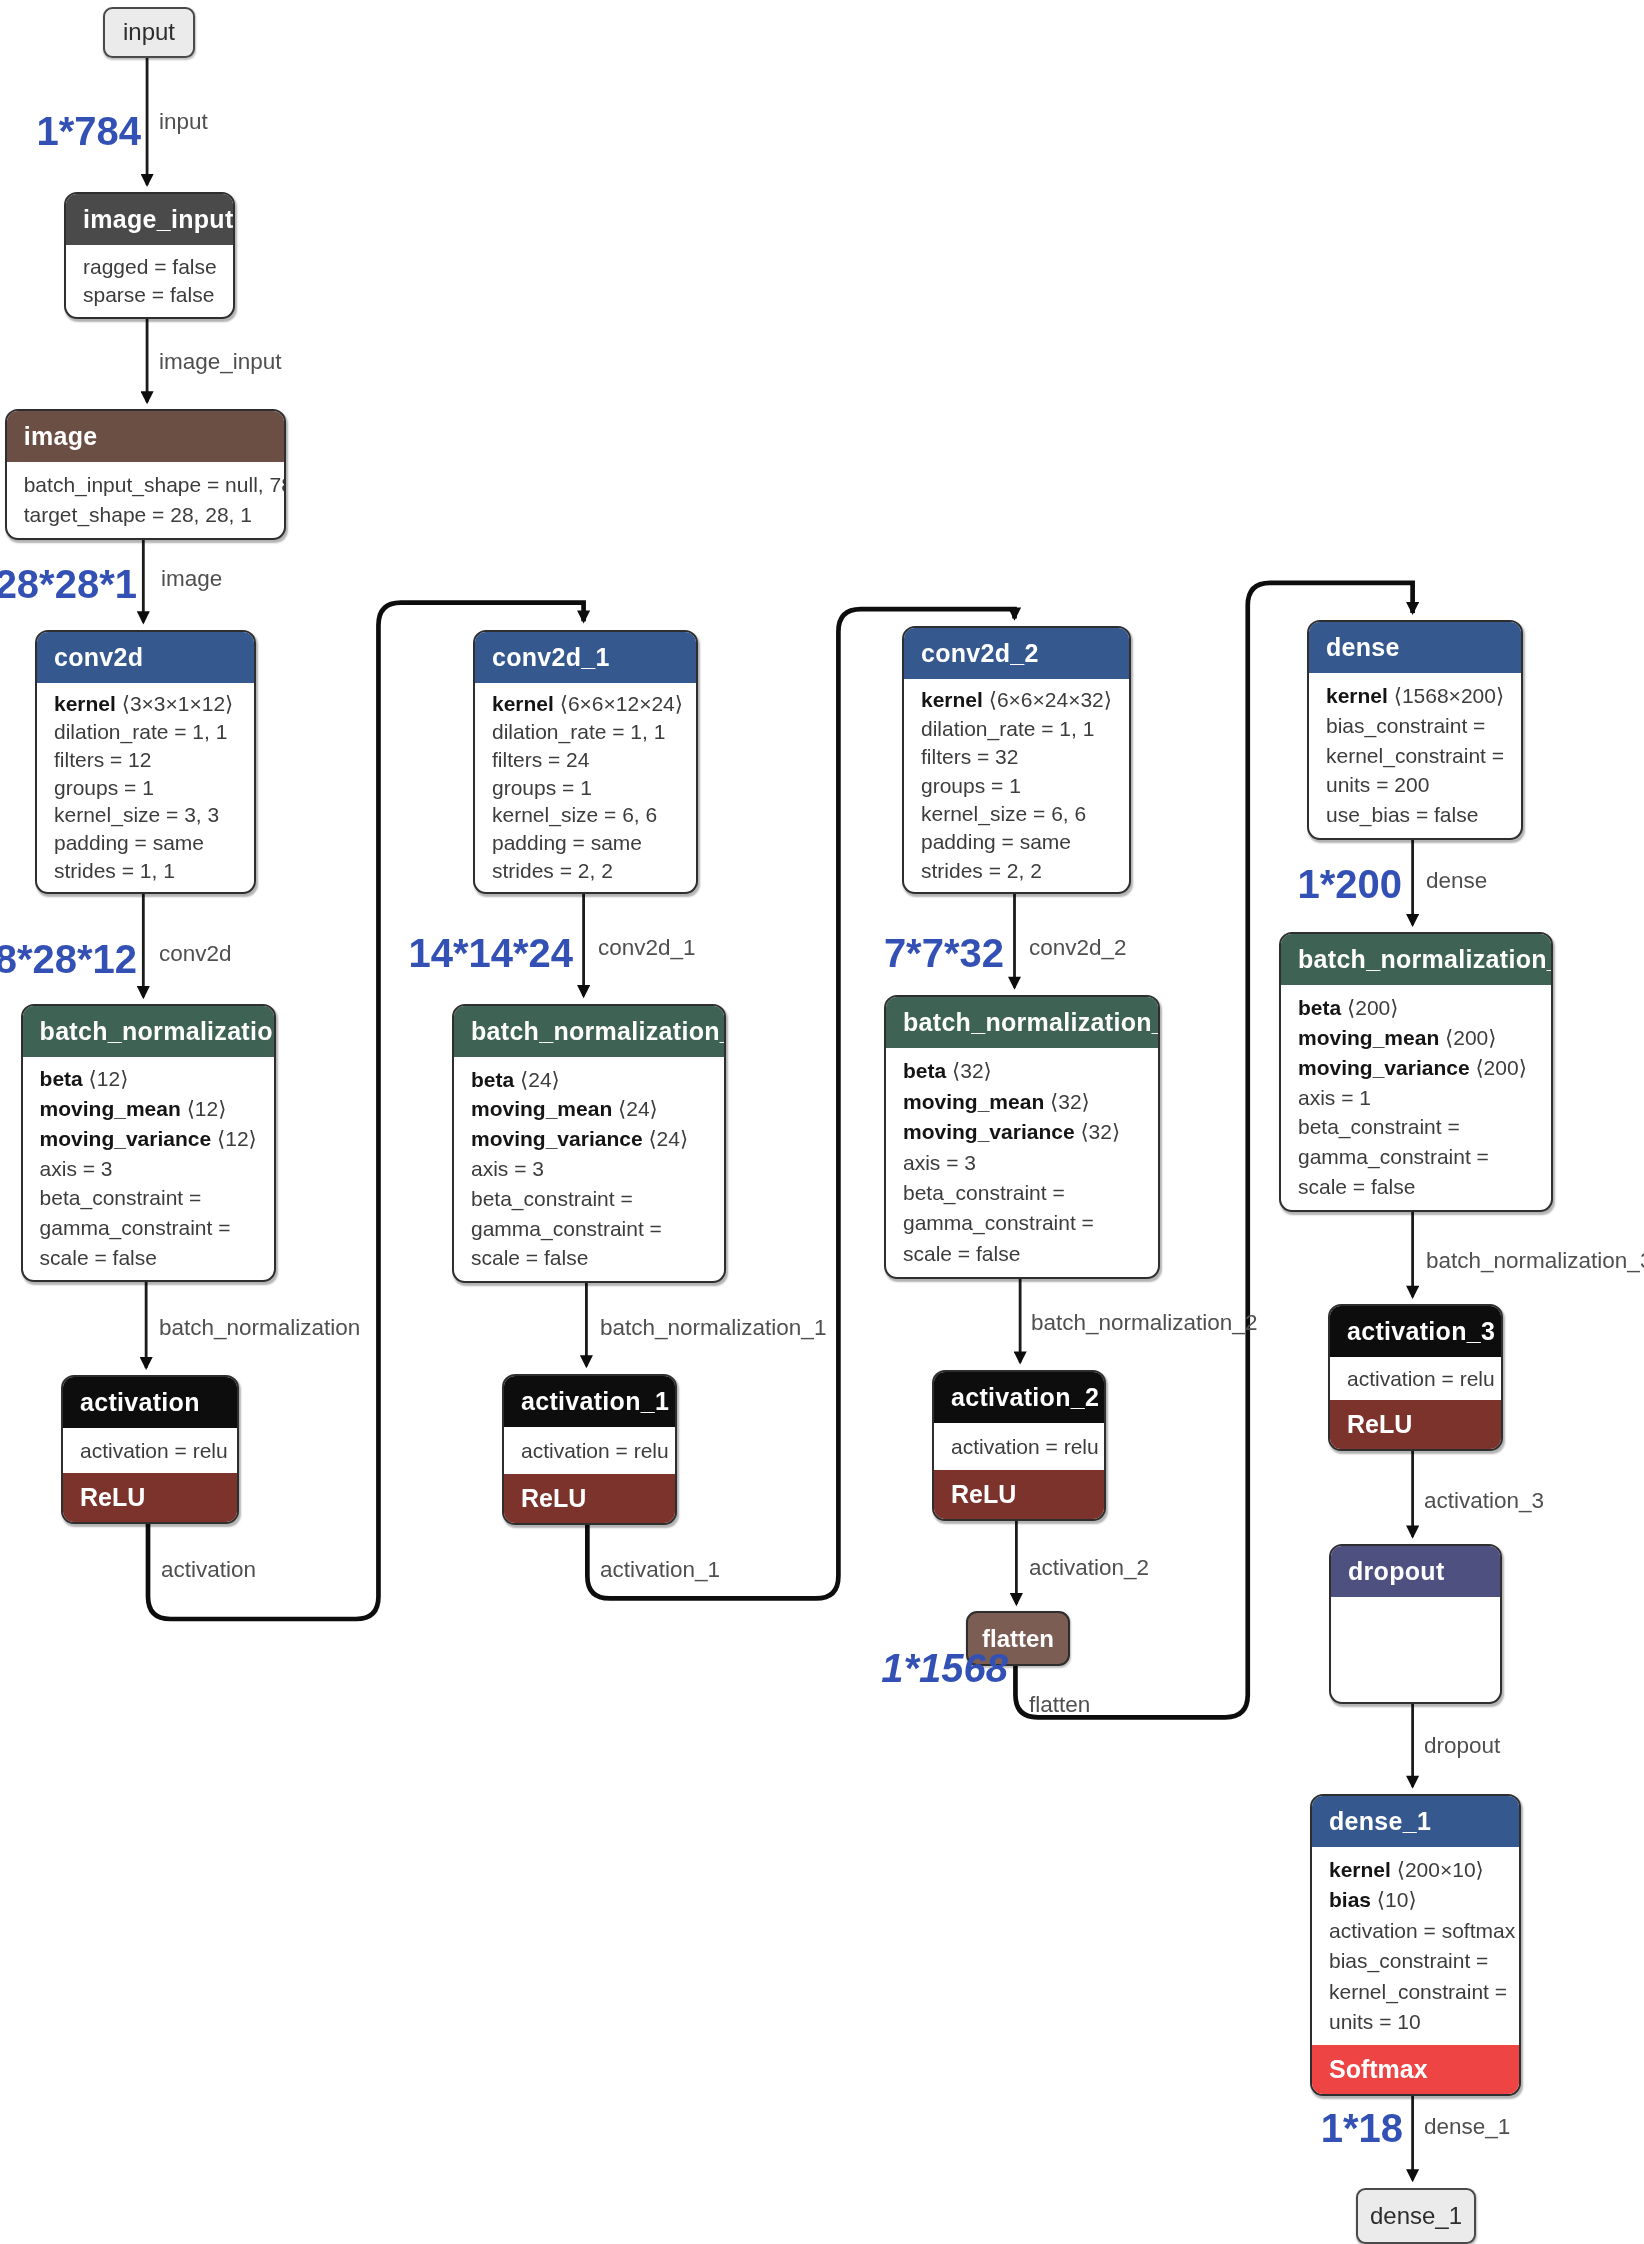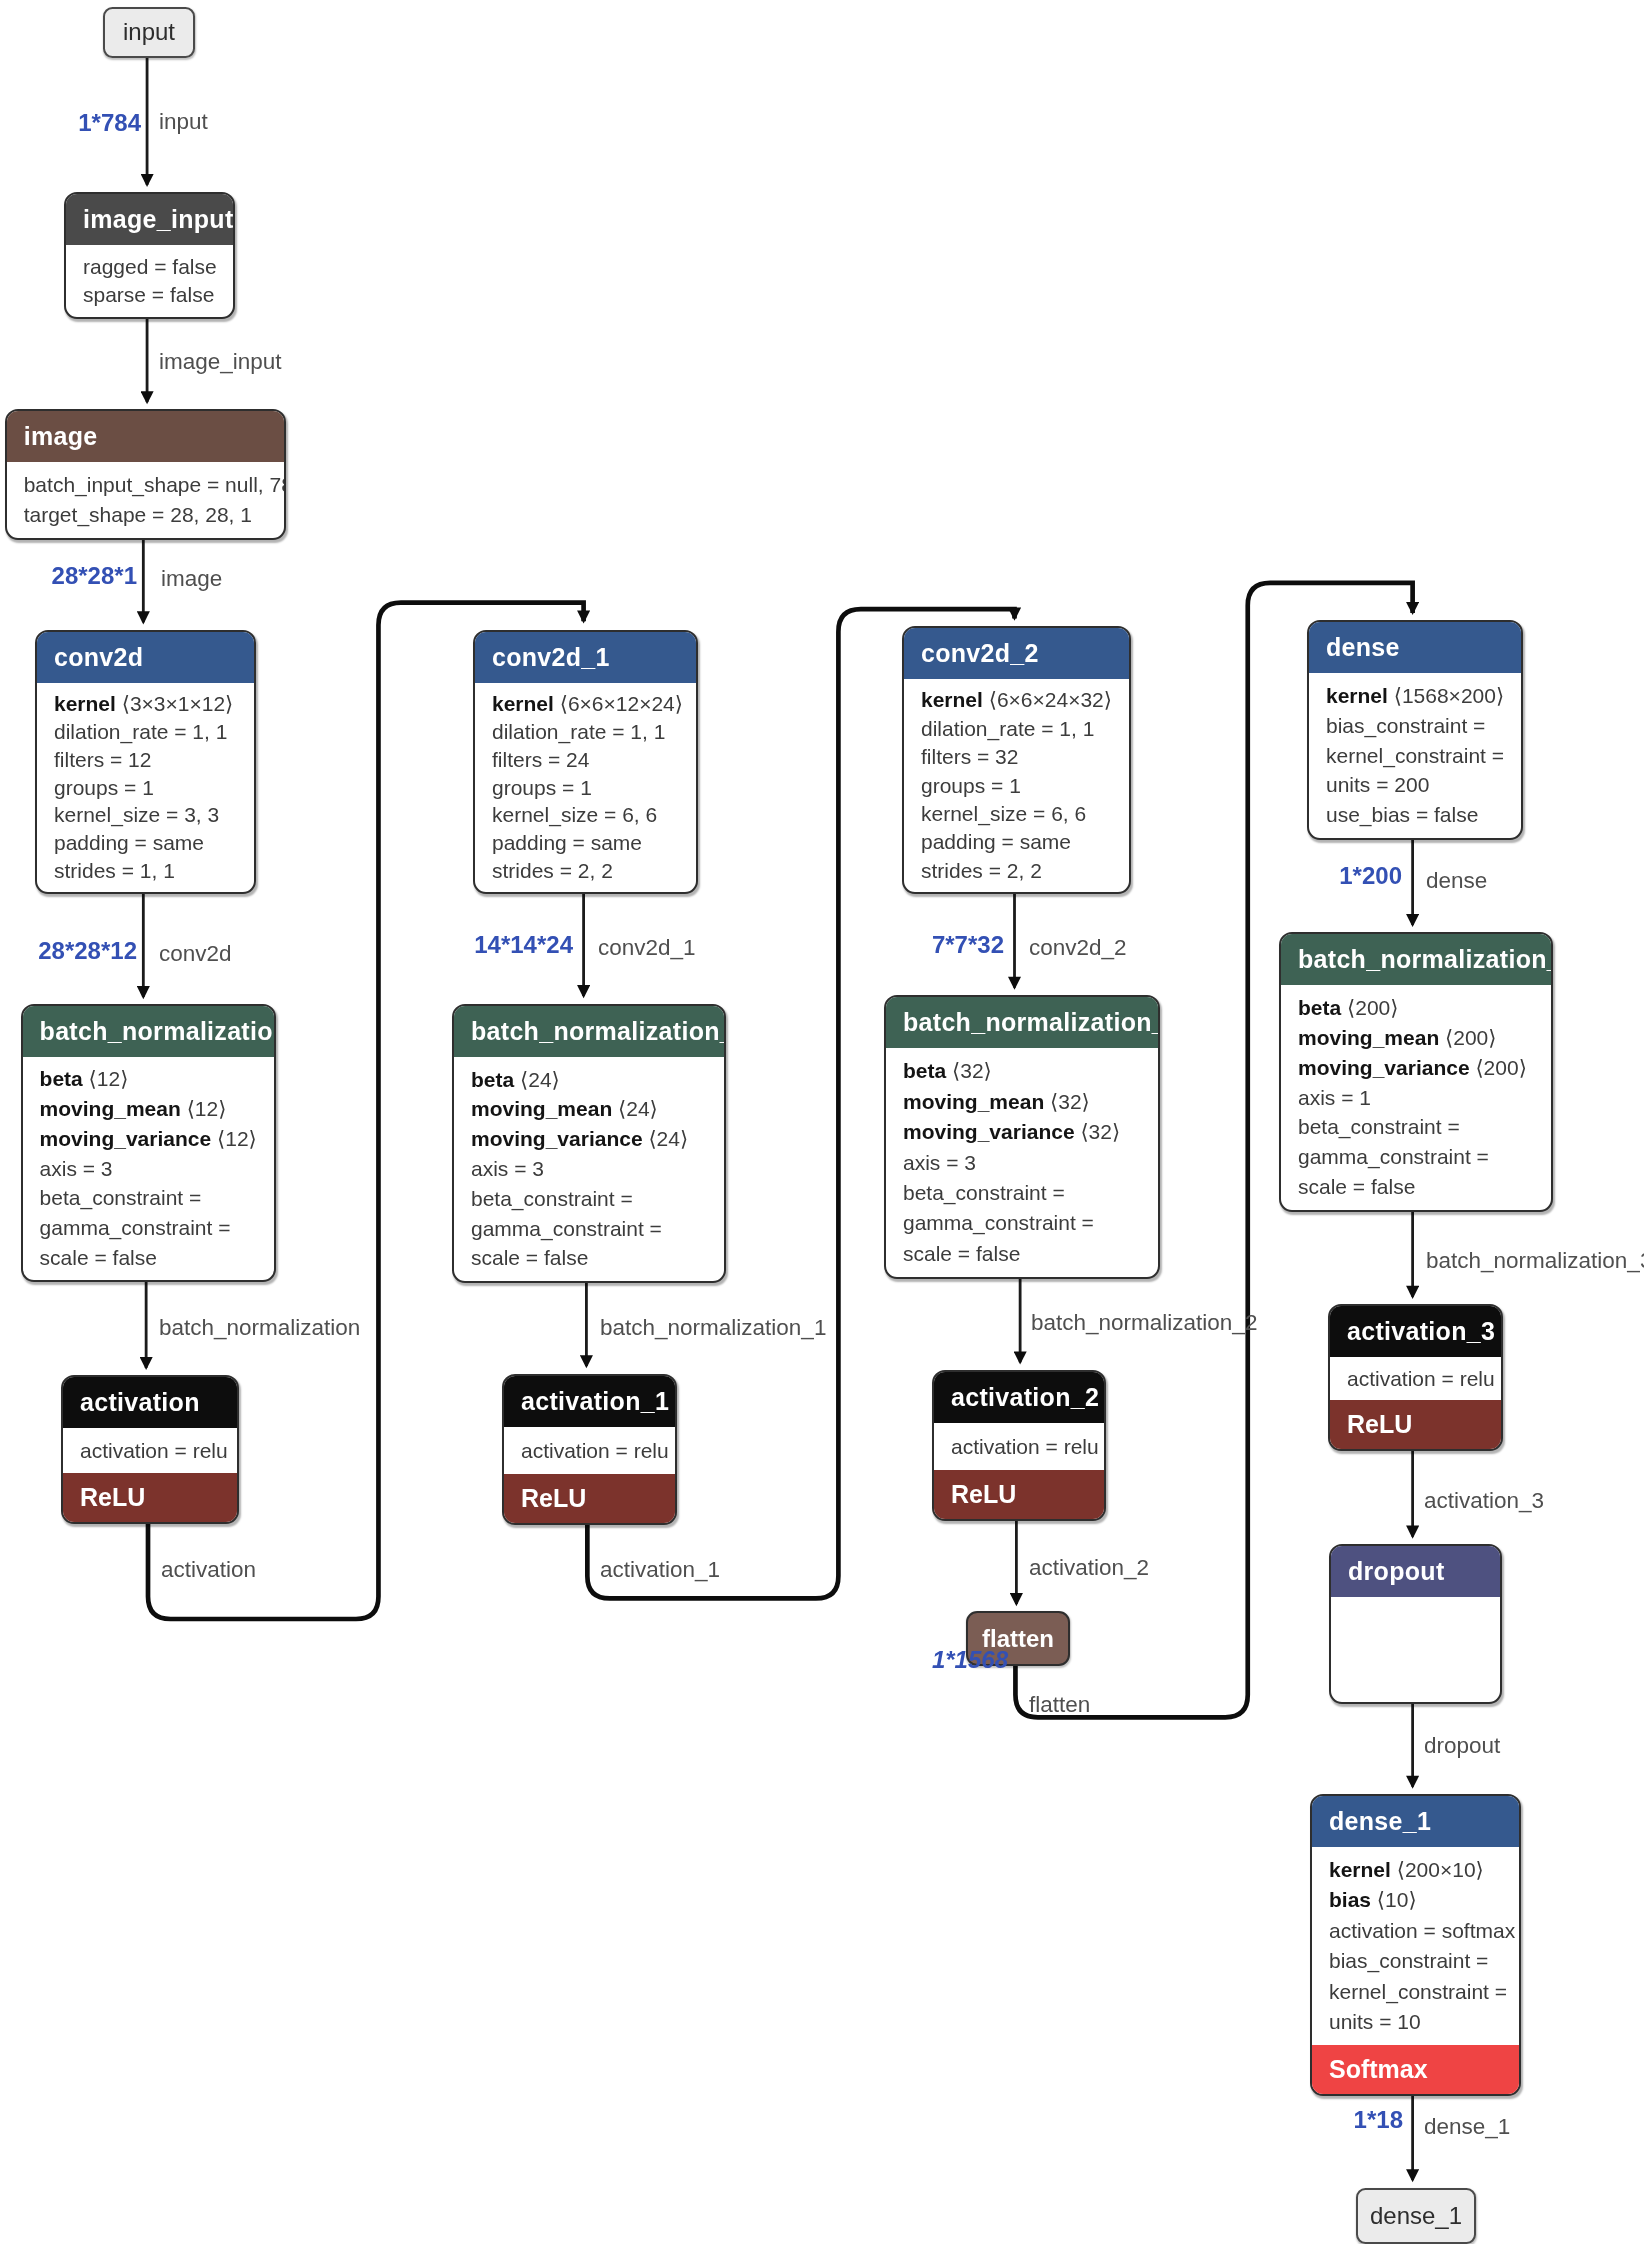--- a/index.html
+++ b/index.html
@@ -18,21 +18,21 @@
   .line{white-space:nowrap;}
   .line b{color:#141414;font-weight:700;}
   .ftr{flex:0 0 49px;display:flex;align-items:center;padding-left:17px;color:#fff;
        font-size:25px;font-weight:600;}
   .io{position:absolute;border:2.8px solid #4a4a4a;border-radius:9.4px;background:#ebebeb;
       display:flex;align-items:center;justify-content:center;font-size:24px;color:#2d2d2d;
       box-shadow:0.9px 1.9px 1.9px rgba(0,0,0,.25);}
   .io.brown{background:#7b5d54;color:#fff;border-color:#2e2e2e;border-radius:11.2px;
       font-weight:600;}
   .edge-label{position:absolute;font-size:22.5px;color:#4f4f4f;white-space:nowrap;}
-  .dim-label{position:absolute;font-size:24px;font-weight:700;color:#3350b4;
+  .dim-label{position:absolute;font-size:40px;font-weight:700;color:#3350b4;
       white-space:nowrap;transform:translateX(-100%);}
 </style>
 </head>
 <body>
 
 <div id="canvas">
   <svg id="edge-svg" viewBox="0 0 1755 2396" width="1644" height="2245">
     <defs>
       <marker id="arrow" viewBox="0 0 12 12" refX="10" refY="6" markerWidth="15" markerHeight="14" markerUnits="userSpaceOnUse" orient="auto">
         <path d="M0,0 L12,6 L0,12 z" fill="#0d0d0d"></path>

